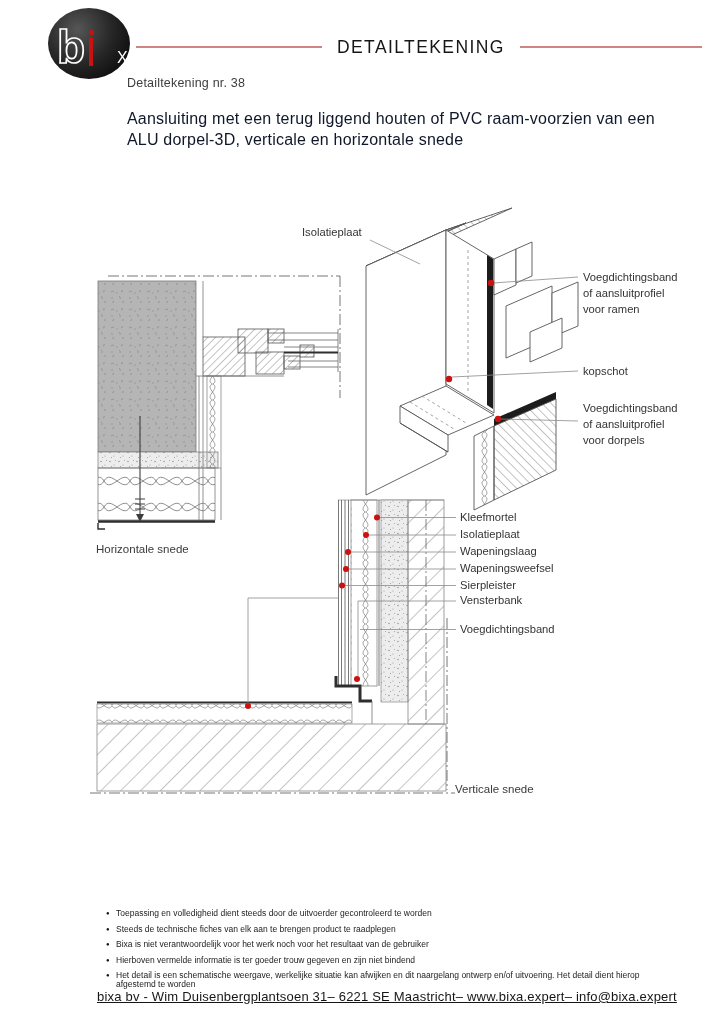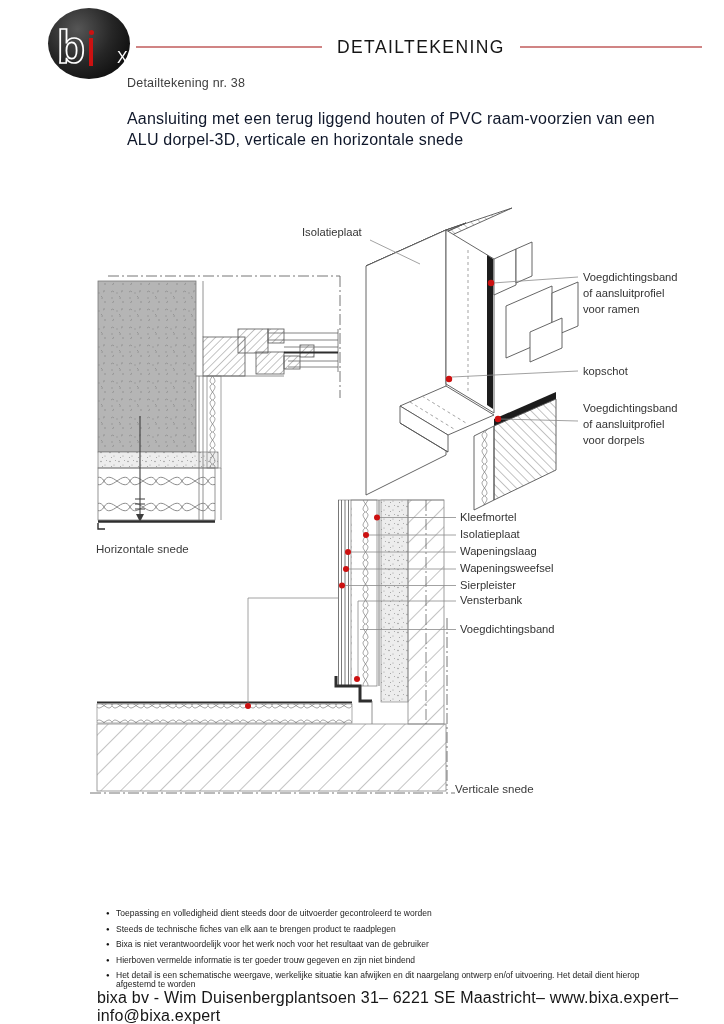--- a/index.html
+++ b/index.html
@@ -34,21 +34,21 @@
   svg text { font-family:"Liberation Sans", sans-serif; }
   .lbl { font-size:11.2px; fill:#333; }
   .cap { font-size:11.5px; fill:#3a3a3a; }
 
   
   .note { position:absolute; left:117px; top:817px; font-size:13px; color:#525252; letter-spacing:.4px; }
   .footnotes { position:absolute; left:106px; top:909px; width:540px; list-style:none; }
   .footnotes li { position:relative; padding-left:10px; margin-bottom:6.2px;
     font-size:8.5px; line-height:1.1; color:#222; }
   .footnotes li::before { content:"●"; position:absolute; left:0; top:1px; font-size:6px; color:#111; }
-  .page-footer { position:absolute; left:97px; top:989px; font-size:16px; color:#161616; letter-spacing:.2px; }
+  .page-footer { position:absolute; left:97px; top:989px; font-size:13px; color:#161616; letter-spacing:.2px;text-decoration:underline; }
 </style>
 </head>
 <body>
 
 <div class="page">
 
   <div class="logo">
     <div class="logo-circle"></div>
     <span class="logo-b">b</span>
     <span class="logo-i-dot"></span>

